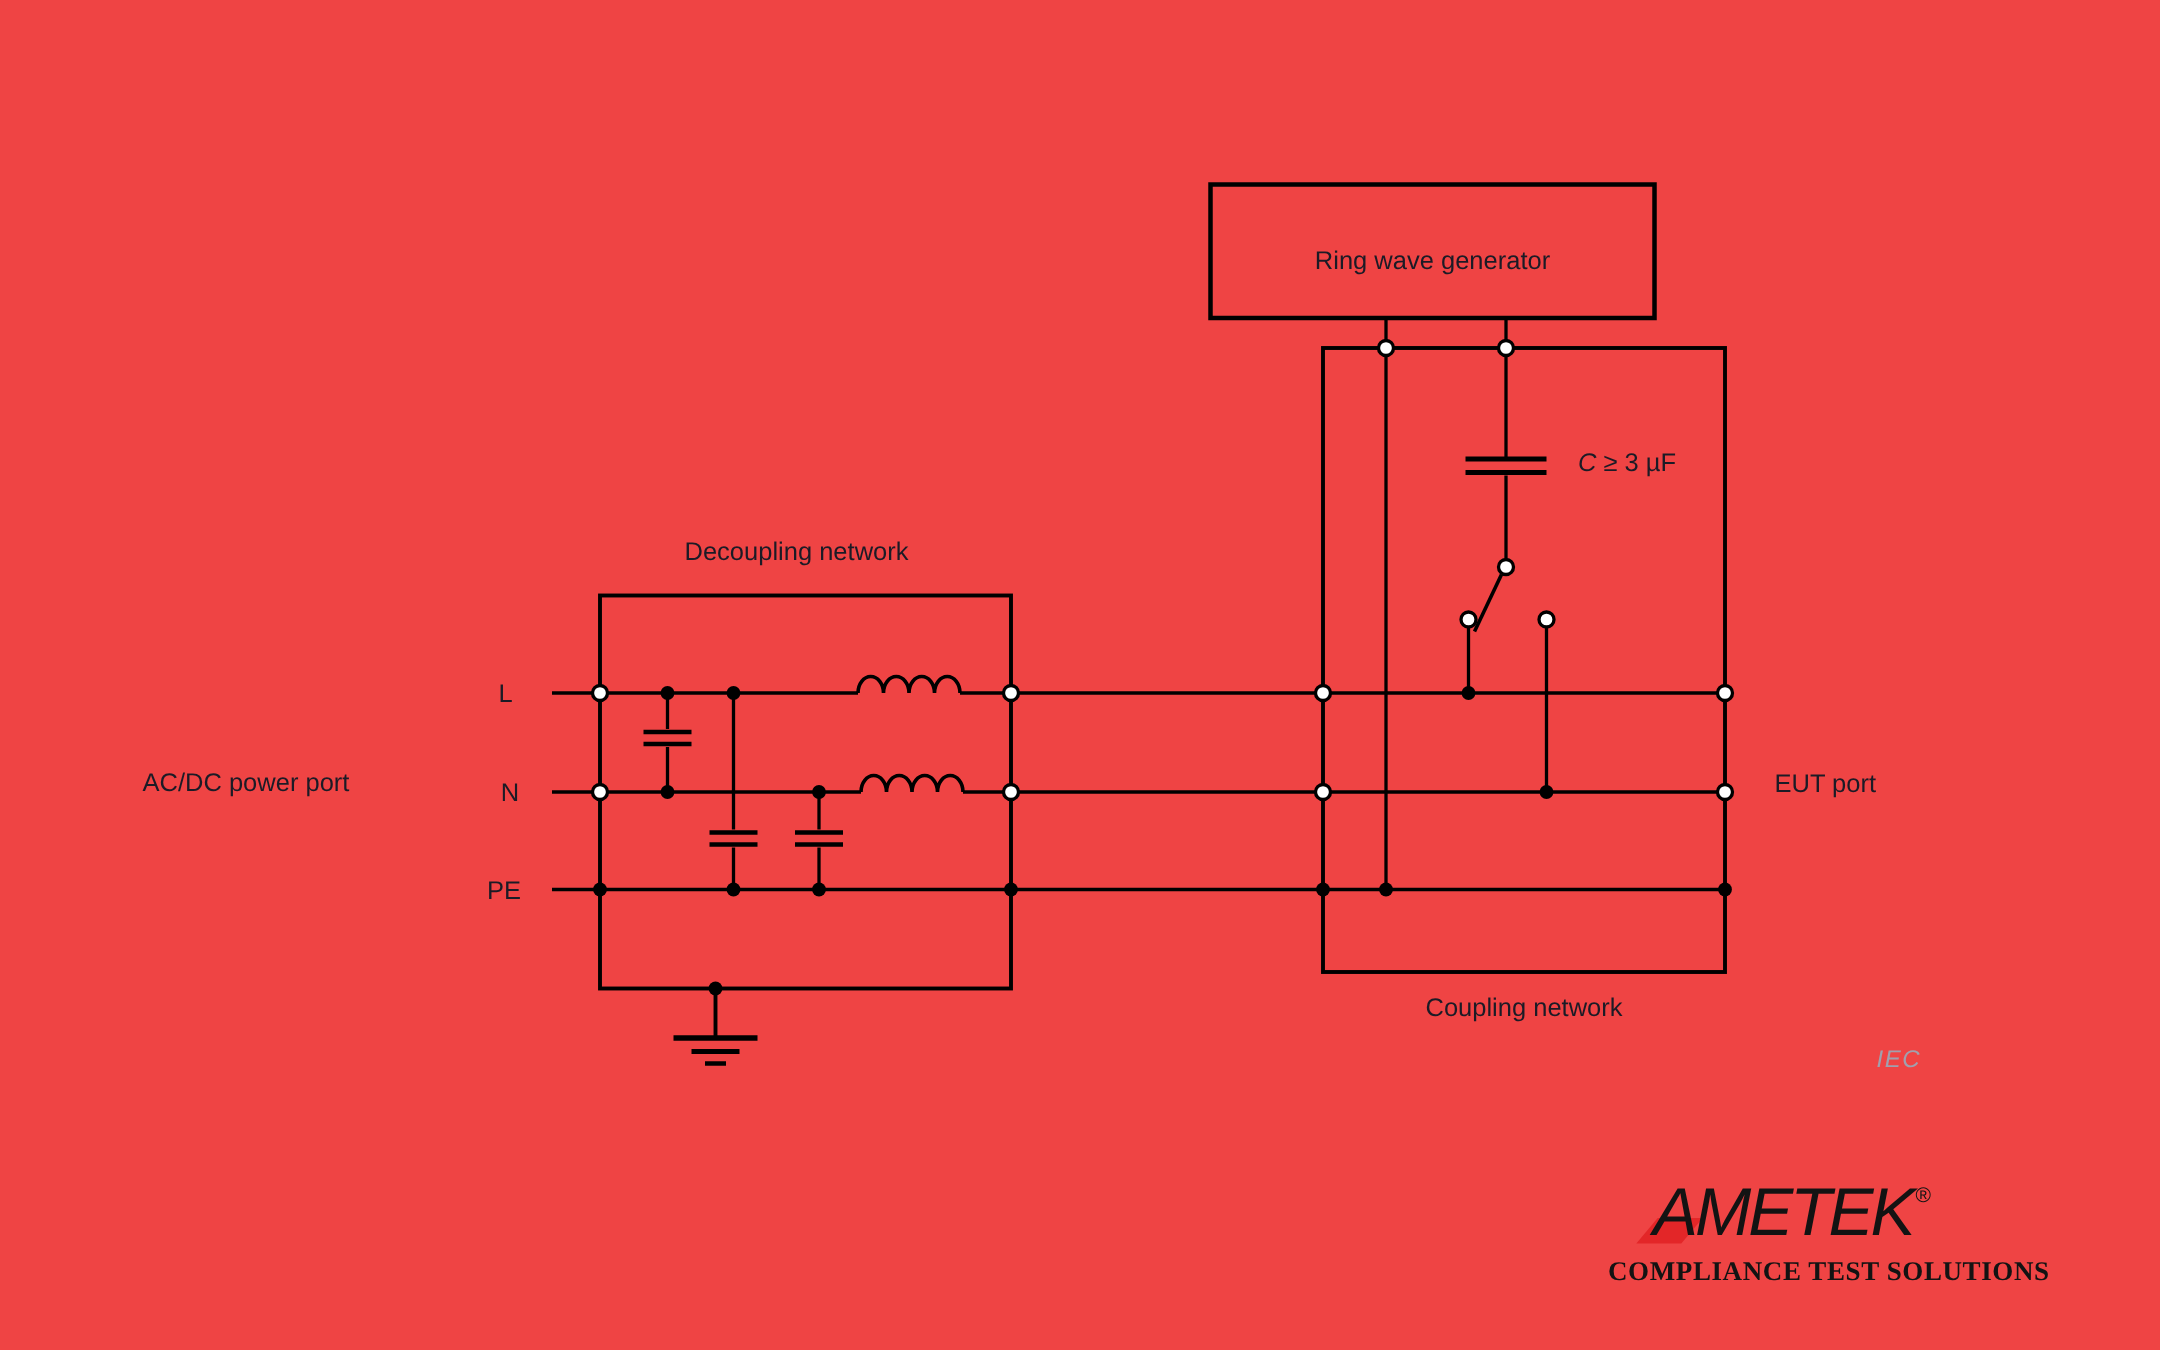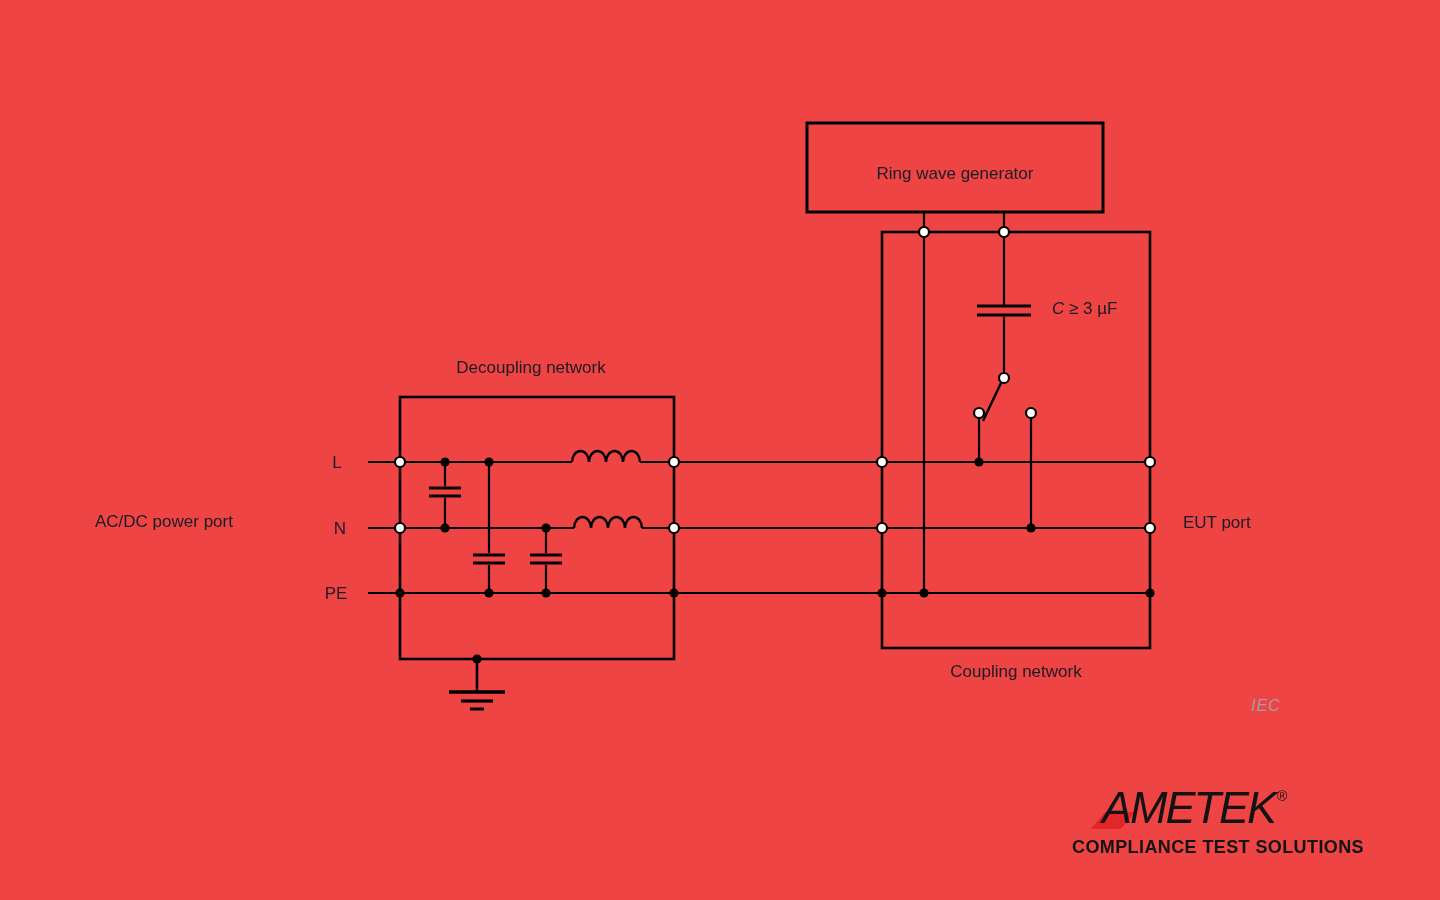--- a/index.html
+++ b/index.html
@@ -27,21 +27,21 @@
     position:absolute;left:30px;top:0;
     font-size:45px;font-weight:normal;font-style:italic;letter-spacing:-2px;
     color:#131313;line-height:1;white-space:nowrap;
   }
   .logo-reg{
     font-size:14px;font-style:normal;vertical-align:22px;letter-spacing:0;margin-left:2px;
   }
   .logo-tagline{
     position:absolute;left:0;top:52px;
     font-size:18px;font-weight:bold;letter-spacing:0.4px;
-    color:#131313;white-space:nowrap;
+    color:#131313;white-space:nowrap;font-family:Liberation Serif, serif;
   }
 </style>
 </head>
 <body>
 
 <div id="stage">
 
   <svg width="1440" height="900" viewBox="0 0 1440 900" style="position:absolute;left:0;top:0;">
 
     <g>

